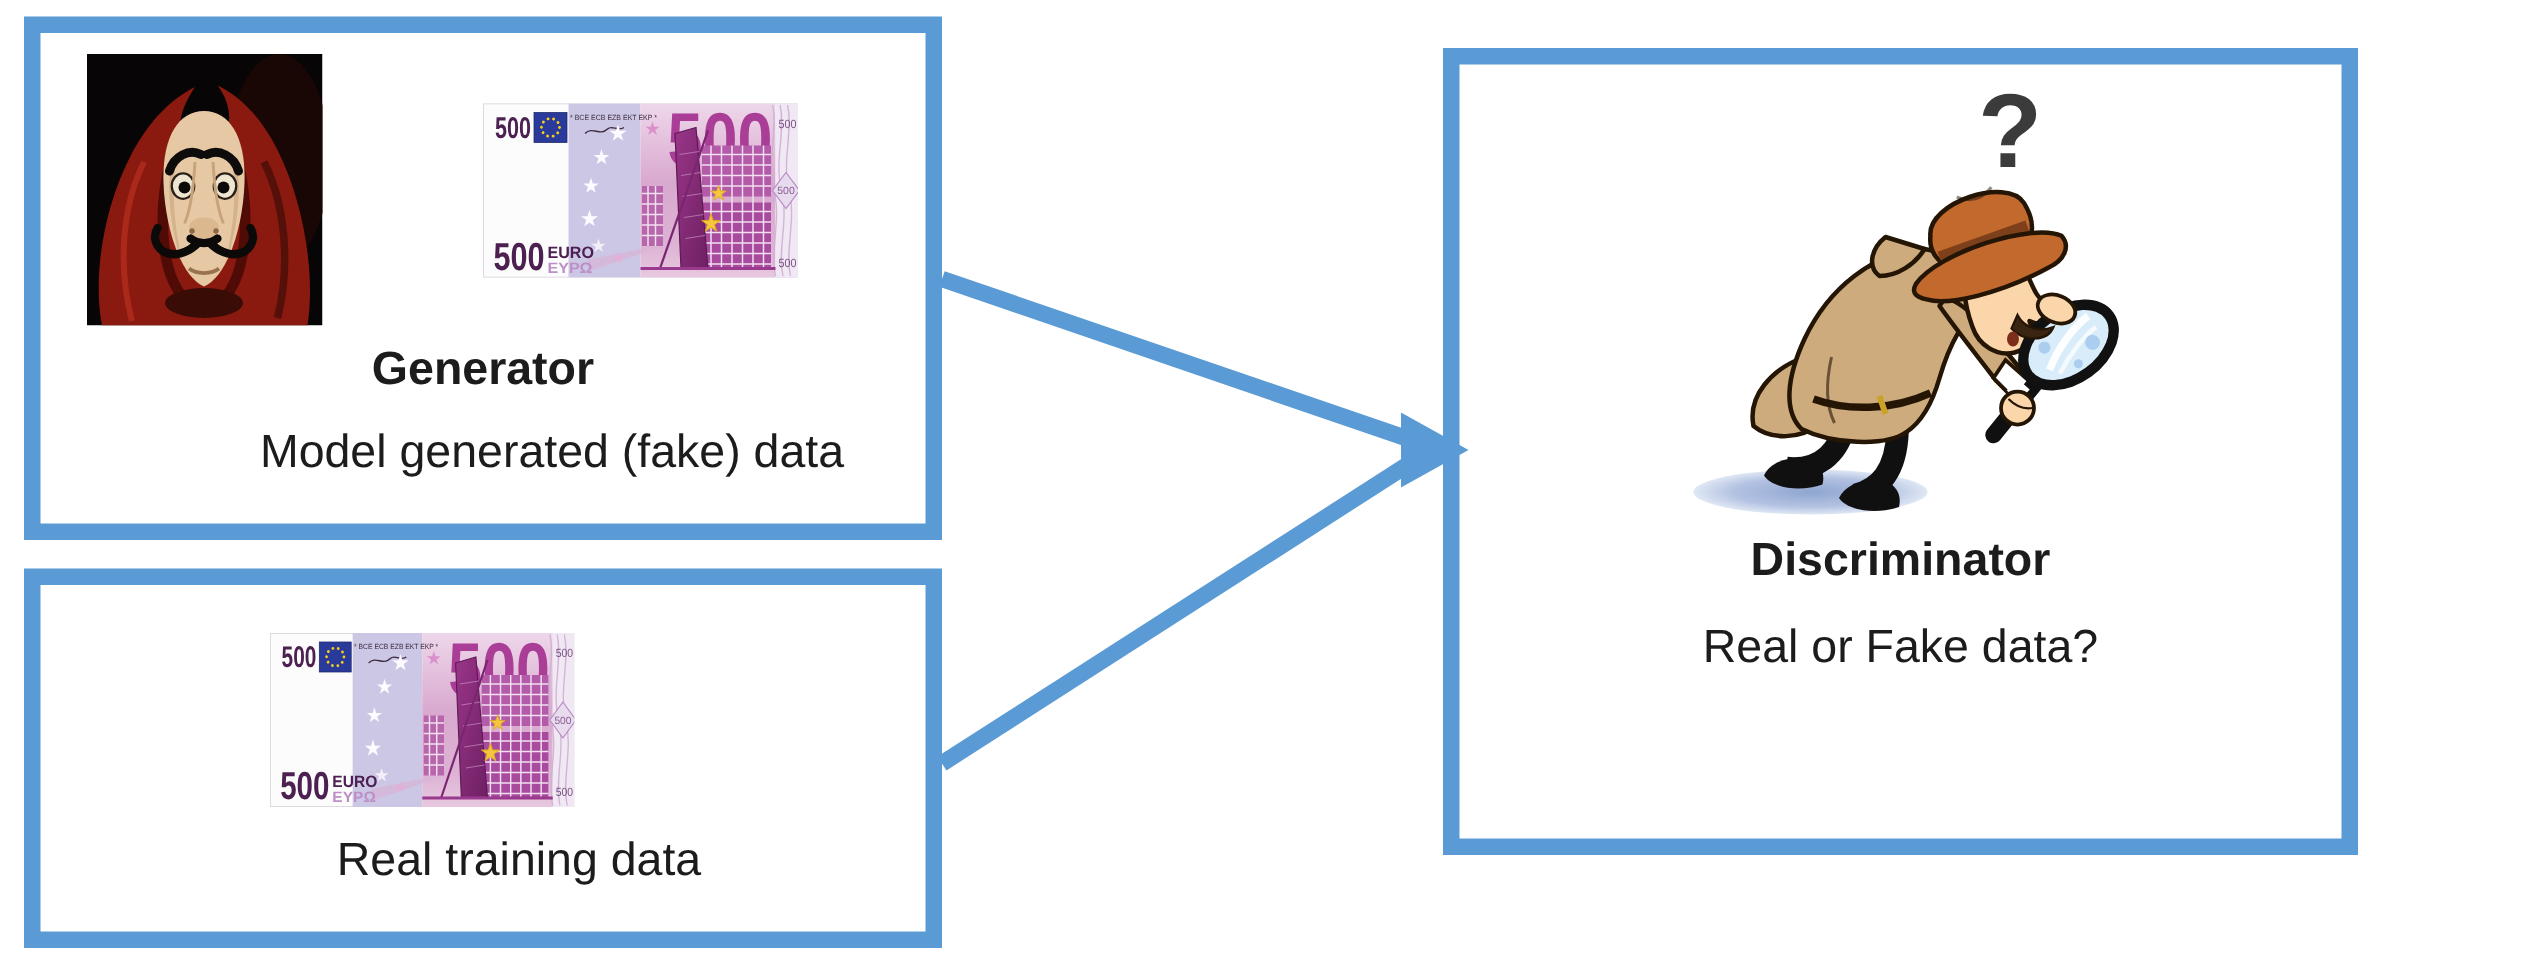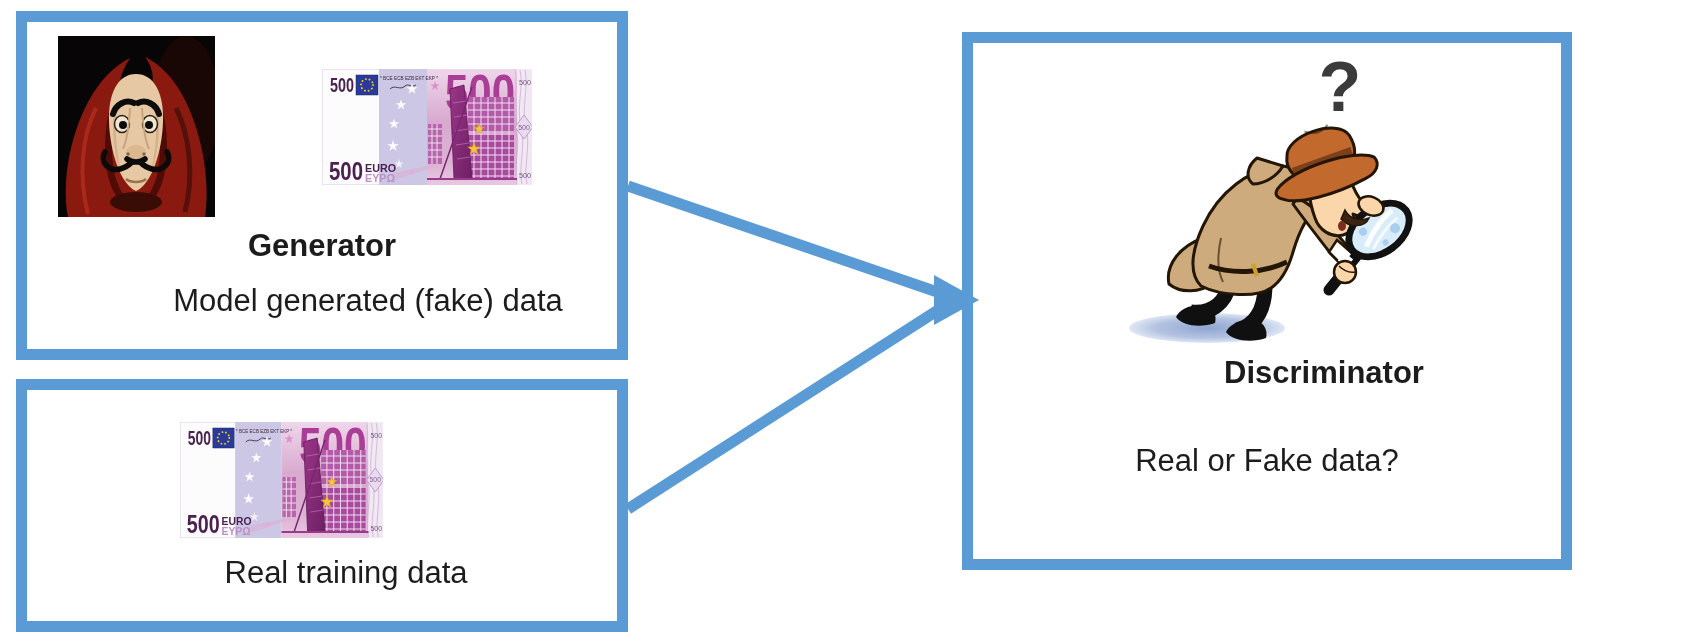--- a/index.html
+++ b/index.html
@@ -222,22 +222,22 @@
     <ellipse cx="217" cy="108" rx="4" ry="5" fill="#7c2d1c"></ellipse>
 
     <g transform="rotate(-16 196 42)">
       <path d="M164,30 C168,8 224,6 230,26 C234,40 230,50 222,54 L172,56 C164,48 160,40 164,30 Z" fill="#c2692e" stroke="#241505" stroke-width="3" stroke-linejoin="round"></path>
       <path d="M188,10 C196,16 204,16 212,10" stroke="#241505" stroke-width="2" fill="none" opacity="0.5"></path>
       <path d="M166,46 L228,42" stroke="#7e401a" stroke-width="9"></path>
       <path d="M146,58 C166,42 232,40 248,54 C252,62 246,70 234,72 C198,80 162,78 150,70 C142,66 142,62 146,58 Z" fill="#c2692e" stroke="#241505" stroke-width="3" stroke-linejoin="round"></path>
     </g>
   </svg>
 
-  <div class="caption bold" style="left:1019px;top:354px;width:610px;">Discriminator</div>
-  <div class="caption" style="left:962px;top:442px;width:610px;">Real or Fake data?</div>
+  <div class="caption bold" style="left:962px;top:354px;width:610px;">Discriminator</div>
+  <div class="caption" style="left:962px;top:412px;width:610px;">Real or Fake data?</div>
 
   <svg class="overlay" width="1692" height="641" viewBox="0 0 1692 641">
     <line x1="628" y1="186" x2="946" y2="295" style="stroke:var(--frame-blue,#5b9bd5)" stroke-width="11"></line>
     <line x1="628" y1="509" x2="946" y2="305" style="stroke:var(--frame-blue,#5b9bd5)" stroke-width="11"></line>
     <polygon points="934,275 979,300 934,325" style="fill:var(--frame-blue,#5b9bd5)"></polygon>
   </svg>
 
 </div>
 
 </body></html>

